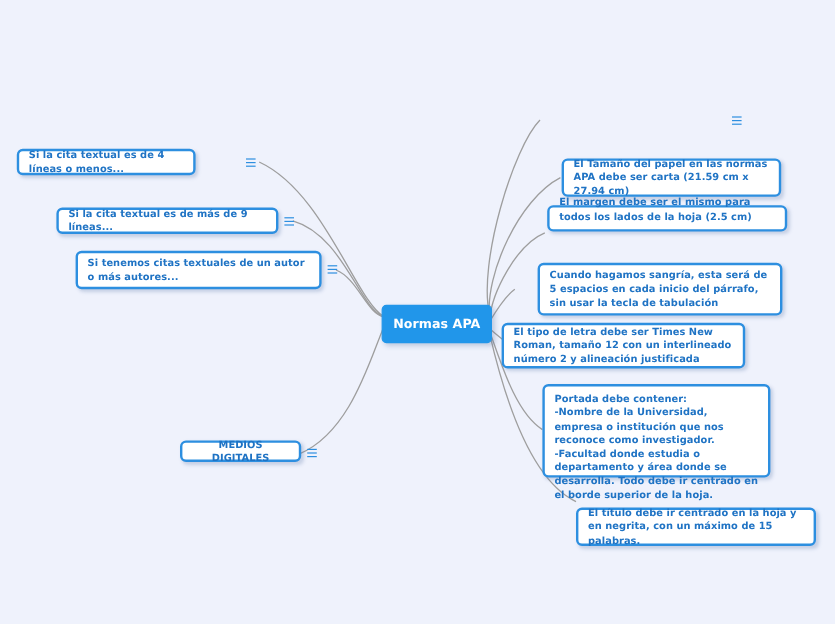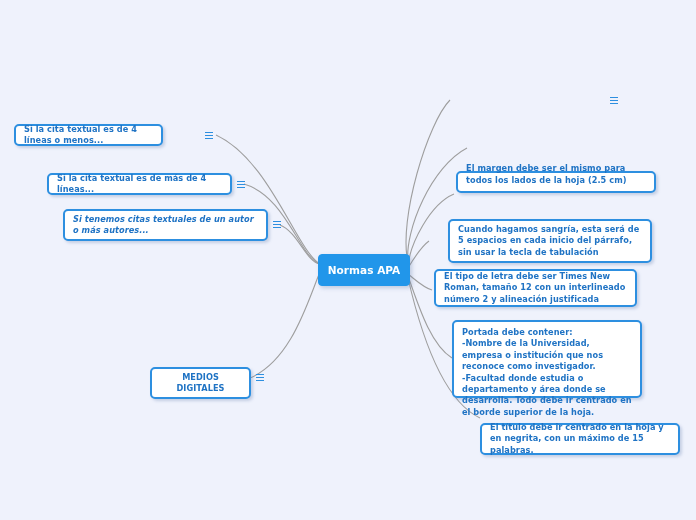--- a/index.html
+++ b/index.html
@@ -116,62 +116,65 @@
   <div class="node right-align-text" style="left:14px; top:124px; width:149px; height:22px;">
     <span class="node-text">Si la cita textual es de 4 líneas o menos...</span>
   </div>
   <div class="collapse-icon" style="left:203px; top:130px;">
     <i></i>
       <i></i>
       <i></i>
   </div>
 
   <div class="node right-align-text" style="left:47px; top:173px; width:185px; height:22px;">
-    <span class="node-text">Si la cita textual es de más de 4 líneas...</span>
+    <span class="node-text">Si la cita textual es de más de 9 líneas...</span>
   </div>
   <div class="collapse-icon" style="left:235px; top:179px;">
     <i></i>
       <i></i>
       <i></i>
   </div>
 
-  <div class="node right-align-text" style="left:63px; top:209px; width:205px; height:32px;font-style:italic;">
+  <div class="node right-align-text" style="left:63px; top:209px; width:205px; height:32px;">
     <span class="node-text">Si tenemos citas textuales de un autor o más autores...</span>
   </div>
   <div class="collapse-icon" style="left:271px; top:219px;">
     <i></i>
       <i></i>
       <i></i>
   </div>
 
-  <div class="node centered-text" style="left:150px; top:367px; width:101px; height:32px;">
+  <div class="node centered-text" style="left:150px; top:367px; width:101px; height:18px;">
     <span class="node-text">MEDIOS DIGITALES</span>
   </div>
   <div class="collapse-icon" style="left:254px; top:372px;">
     <i></i>
       <i></i>
       <i></i>
   </div>
 
   <div class="collapse-icon" style="left:608px; top:95px;">
     <i></i>
       <i></i>
       <i></i>
   </div>
 
+  <div class="node right-align-text" style="left:468px; top:132px; width:183px; height:32px;">
+    <span class="node-text">El Tamaño del papel en las normas APA debe ser carta (21.59 cm x 27.94 cm)</span>
+  </div>
 
   <div class="node right-align-text" style="left:456px; top:171px; width:200px; height:22px;align-items:flex-end;">
     <span class="node-text">El margen debe ser el mismo para todos los lados de la hoja (2.5 cm)</span>
   </div>
 
   <div class="node right-align-text" style="left:448px; top:219px; width:204px; height:44px;">
     <span class="node-text">Cuando hagamos sangría, esta será de 5 espacios en cada inicio del párrafo, sin usar la tecla de tabulación</span>
   </div>
 
-  <div class="node right-align-text" style="left:434px; top:269px; width:203px; height:38px;">
+  <div class="node right-align-text" style="left:418px; top:269px; width:203px; height:38px;">
     <span class="node-text">El tipo de letra debe ser Times New Roman, tamaño 12 con un interlineado número 2 y alineación justificada</span>
   </div>
 
   <div class="node right-align-text" style="left:452px; top:320px; width:190px; height:78px; align-items:flex-start;">
     <span class="node-text">Portada debe contener:
 -Nombre de la Universidad, empresa o institución que nos reconoce como investigador.
 -Facultad donde estudia o departamento y área donde se desarrolla. Todo debe ir centrado en el borde superior de la hoja.</span>
   </div>
 
   <div class="node right-align-text" style="left:480px; top:403px; width:200px; height:32px;margin-top:20px;">

